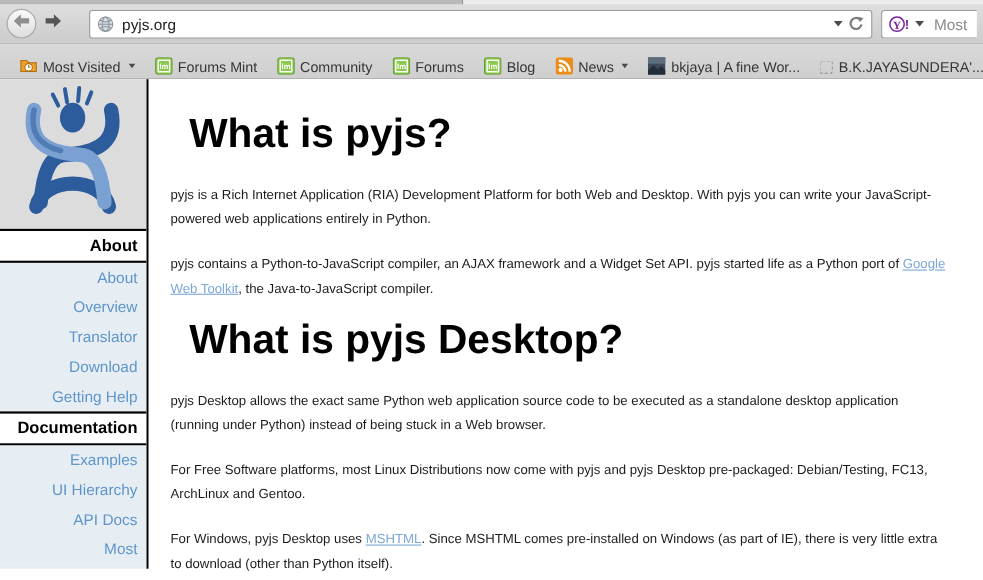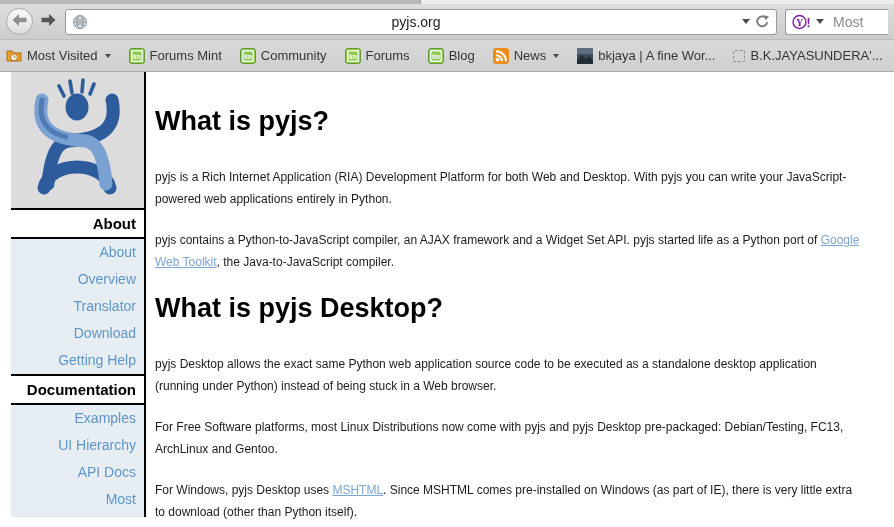--- a/index.html
+++ b/index.html
@@ -12,57 +12,57 @@
   .tabstrip .active-tab { position:absolute; left:420px; right:0; top:0; bottom:0;
     background:#ededed; border-left:1px solid #9a9a9a; }
 
   
   .nav-toolbar { height:36px; background:linear-gradient(#dedede,#cccccc);
     display:flex; align-items:center; padding:0 6px; border-bottom:1px solid #bdbdbd; }
   .nav-btn { display:flex; align-items:center; justify-content:center; cursor:default; }
   .nav-btn.back { width:27px; height:27px; border-radius:50%;
     background:linear-gradient(#fafafa,#dddddd); border:1px solid #a8a8a8; }
   .nav-btn.fwd { width:26px; height:22px; margin-left:2px; }
-  .urlbar { flex:0 0 712px; height:26px; margin-left:4px; background:#fff;
+  .urlbar { flex:0 0 712px; height:26px; margin-left:20px; background:#fff;
     border:1px solid #9b9b9b; border-radius:3px; display:flex; align-items:center;
-    padding:0 6px;text-align:center; }
+    padding:0 6px; }
   .url-text { font-size:14px; color:#222; margin-left:7px; flex:1; }
   .caret { width:0; height:0; border-left:4px solid transparent;
     border-right:4px solid transparent; border-top:5px solid #4a4a4a; margin:0 5px; }
   .searchbox { flex:1; height:26px; margin-left:8px; background:#fff;
     border:1px solid #9b9b9b; border-radius:3px 0 0 3px; border-right:none;
     display:flex; align-items:center; padding:0 6px; }
   .search-placeholder { font-size:14px; color:#8a8a8a; margin-left:4px; }
 
   
   .bookmarks-bar { height:32px; background:linear-gradient(#d9d9d9,#cfcfcf);
-    border-bottom:1px solid #ababab; display:flex; align-items:center;
-    padding:0 0; white-space:nowrap; overflow:hidden; }
+    border-bottom:1px solid #ababab; display:flex; align-items:flex-end;
+    padding:0 12px; white-space:nowrap; overflow:hidden; }
   .bm-item { display:flex; align-items:center; gap:5px; padding:3px 6px;
     margin-right:6px; font-size:13px; color:#363636; flex:0 0 auto; cursor:default; }
   .bm-item .dashed-box { width:12px; height:12px; border:1px dashed #8f8f8f;
     border-radius:2px; display:inline-block; }
   .bm-caret { width:0; height:0; border-left:3.5px solid transparent;
     border-right:3.5px solid transparent; border-top:4.5px solid #4a4a4a; margin-left:2px; }
 
   
   .page { position:relative; height:454px; background:#fff; }
-  .sidebar { position:absolute; left:11px; top:0; width:135px; border-right:2px solid #000; }
+  .sidebar { position:absolute; left:0; top:0; width:135px; border-right:2px solid #000; }
   .logo-area { height:136px; background:#dcdcdc; display:flex;
     align-items:center; justify-content:center; }
   .side-header { background:#fff; border-top:2px solid #000; border-bottom:2px solid #000;
     font-size:15px; font-weight:bold; color:#000; text-align:right;
     padding:5px 8px 5px 2px; }
   .side-links { background:#e7eef3; }
   .side-link { display:block; text-align:right; padding:0 8px; height:27px;
     line-height:27px; font-size:14px; color:#5e95ca; text-decoration:none; }
   .side-links-pad { background:#e7eef3; height:4px; }
 
   .main { position:absolute; left:155px; top:0; width:715px; padding-top:18px; }
-  .main h1 { font-size:27px; line-height:31px; color:#000; margin:16px 0 30px;
+  .main h1 { font-size:37px; line-height:31px; color:#000; margin:16px 17px 30px;
     font-weight:bold; }
   .main p { font-size:12px; line-height:21.5px; color:#1c1c1c; margin:0 0 20px;
     width:706px; }
   .main a { color:#7ca6d8; text-decoration:underline;text-align:center; }
 </style>
 </head>
 <body>
 
 <div class="browser">
 

